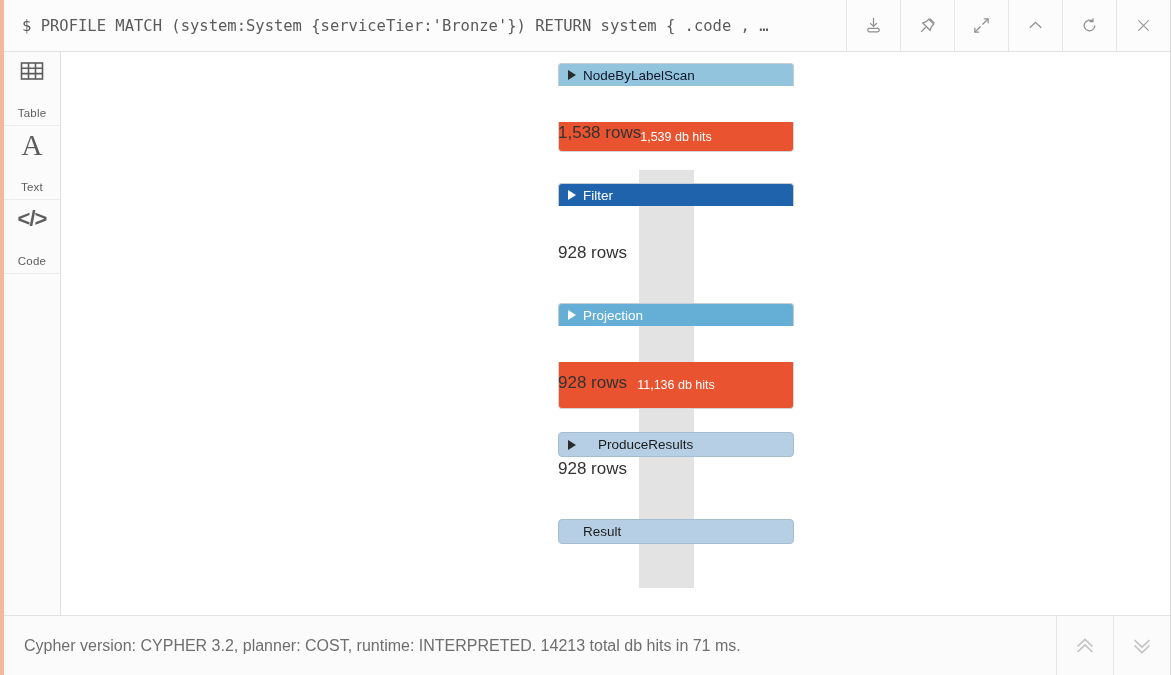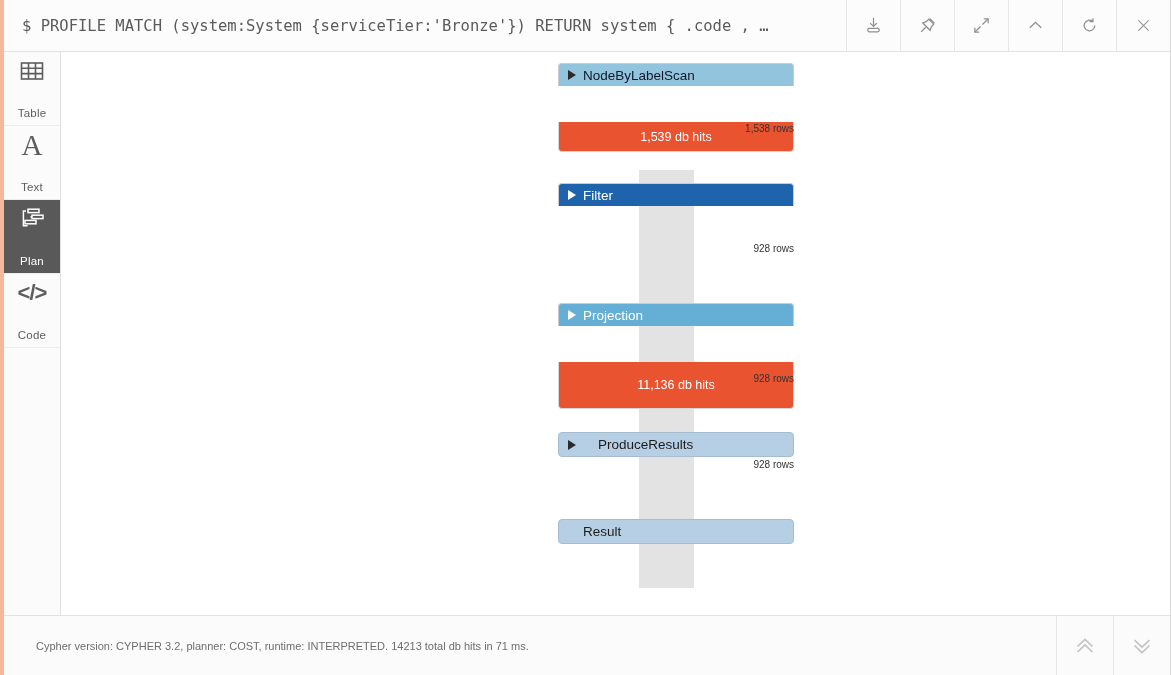--- a/index.html
+++ b/index.html
@@ -94,21 +94,21 @@
   .node-hits {
     display: flex; align-items: center; justify-content: center;
     background: #e9532f;
     color: #ffffff; font-size: 12.5px;
     border-radius: 0 0 4px 4px;
     border: 1px solid #d5d5d5; border-top: none; margin-top: 36px;
   }
   .node-box-border { border: 1px solid #c6ccd1; border-bottom: none; }
   .rows-label {
     position: absolute; left: 497px; width: 236px;
-    text-align: right; font-size: 10px; color: #333333; z-index: 3;
+    text-align: left; font-size: 17px; color: #333333; z-index: 3;
   }
   .plain-node {
     background: #b6cfe5; color: #1c1c1c;
     border: 1px solid #a6bccf;
     border-radius: 4px;
     height: 25px;
     display: flex; align-items: center; gap: 22px;
     padding-left: 9px;
     font-size: 13.5px;
   }
@@ -116,22 +116,22 @@
 
   
   .footer {
     height: 60px; min-height: 60px;
     display: flex; align-items: stretch;
     background: #fbfbfb;
     border-top: 1px solid #e2e2e2;
   }
   .footer-text {
     flex: 1; display: flex; align-items: center;
-    padding-left: 32px;
-    font-size: 11px; color: #6e6e6e;
+    padding-left: 20px;
+    font-size: 16px; color: #6e6e6e;
   }
   .f-btn {
     width: 57px; display: flex; align-items: center; justify-content: center;
     border-left: 1px solid #e6e6e6; cursor: pointer;
   }
 </style>
 </head>
 <body>
 
 <div class="frame">
@@ -197,32 +197,20 @@
           </svg>
         </span>
         <span class="side-label">Table</span>
       </div>
 
       <div class="side-item">
         <span class="side-glyph glyph-A">A</span>
         <span class="side-label">Text</span>
       </div>
 
-      <div class="side-item active">
-        <span class="side-glyph">
-          <svg width="26" height="24" viewBox="0 0 26 24" fill="none" stroke="#ffffff" stroke-width="1.5">
-            <rect x="9" y="2.2" width="11" height="3.4"></rect>
-            <rect x="13" y="8.2" width="11" height="3.4"></rect>
-            <rect x="6" y="13.4" width="11" height="3.4"></rect>
-            <path d="M7 3.9H4.4v14.9h4.2"></path>
-            <path d="M11.4 9.9h1.6"></path>
-          </svg>
-        </span>
-        <span class="side-label">Plan</span>
-      </div>
 
       <div class="side-item">
         <span class="side-glyph glyph-code">&lt;/&gt;</span>
         <span class="side-label">Code</span>
       </div>
     </div>
 
     <div class="canvas">
 
       <div class="connector"></div>

